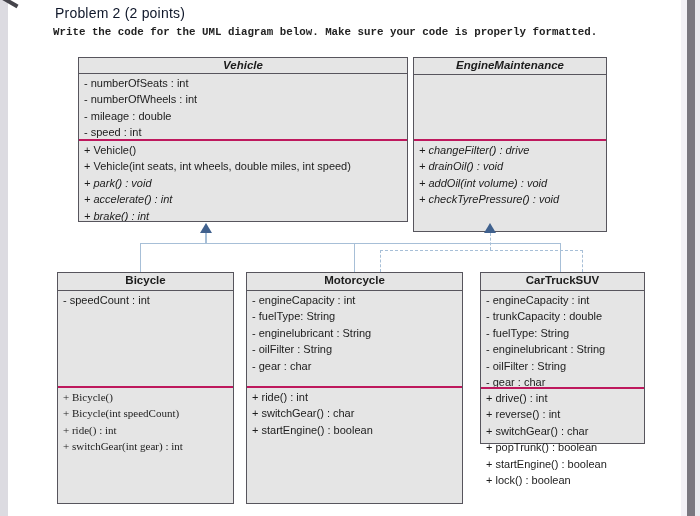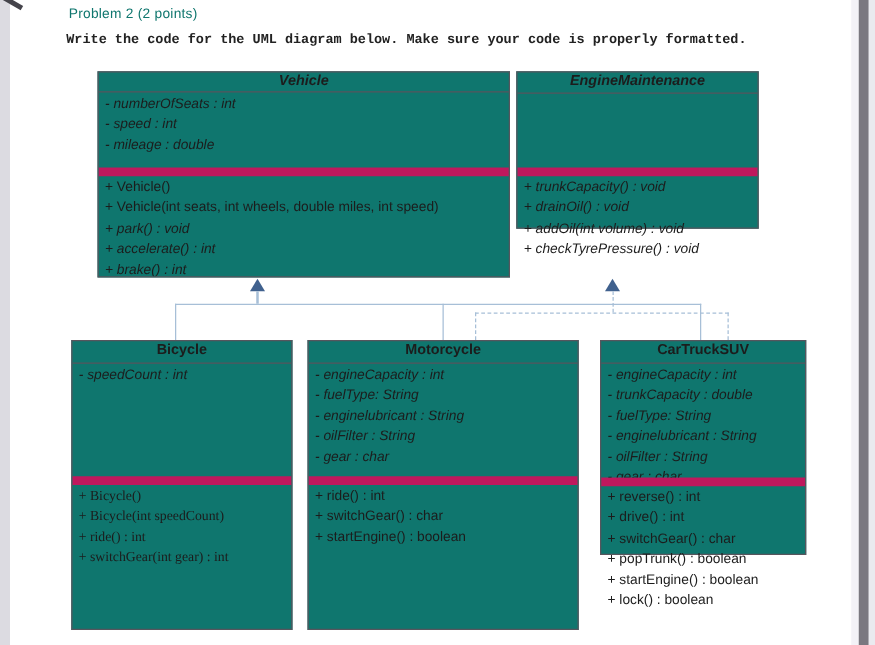--- a/index.html
+++ b/index.html
@@ -8,28 +8,28 @@
     font-family:"Liberation Sans", sans-serif;color:#1c1c1c;
   }
   
   .left-strip{position:absolute;left:0;top:0;width:8px;height:516px;background:#dcdbe1;}
   .corner-mark{position:absolute;left:-3px;top:-1px;width:22px;height:4px;background:#45444b;transform:rotate(30deg);}
   .edge-light-1{position:absolute;left:681px;top:0;width:6px;height:516px;background:#f3f2f7;}
   .edge-dark{position:absolute;left:687px;top:0;width:8px;height:516px;background:#7a7880;}
   .edge-light-2{position:absolute;left:695px;top:0;width:5px;height:516px;background:#eaeaef;}
 
   
-  .h-title{position:absolute;left:55px;top:5px;font-size:11px;font-weight:500;color:#0f766e;letter-spacing:.2px;}
+  .h-title{position:absolute;left:55px;top:5px;font-size:14px;font-weight:500;color:#0f172a;letter-spacing:.2px;}
   .h-sub{position:absolute;left:53px;top:26px;font-size:10.8px;font-weight:700;color:#222;font-family:Liberation Mono, monospace;}
 
   
-  .uml-box{position:absolute;background:#0f766e;border:1px solid #57555d;box-sizing:border-box;}
+  .uml-box{position:absolute;background:#e5e5e5;border:1px solid #57555d;box-sizing:border-box;}
   .uml-title{font-size:11.5px;font-weight:700;text-align:center;border-bottom:1px solid #57555d;box-sizing:border-box;padding-top:1px;}
   .sec{box-sizing:border-box;overflow:hidden;}
-  .sec.attrs{border-bottom:7px solid #be185d;font-style:italic;}
+  .sec.attrs{border-bottom:2px solid #be185d;}
   .row{font-size:11px;line-height:16.4px;padding:0 4px 0 5px;white-space:nowrap;overflow:hidden;}
   .row.wrap{white-space:normal;text-align:justify;}
   .it{font-style:italic;}
   .pad-top{padding-top:1px;}
 
   
   .cline{position:absolute;background:#a7bfd7;}
   .cdash-h{position:absolute;border-top:1px dashed #a7bfd7;}
   .cdash-v{position:absolute;border-left:1px dashed #a7bfd7;}
   .tri-up{position:absolute;width:0;height:0;border-left:6px solid transparent;border-right:6px solid transparent;border-bottom:10px solid #40618e;}
@@ -42,37 +42,38 @@
   <div class="left-strip"></div>
   <div class="corner-mark"></div>
 
   <div class="h-title">Problem 2 (2 points)</div>
   <div class="h-sub">Write the code for the UML diagram below. Make sure your code is properly formatted.</div>
 
   <div class="uml-box" style="left:78px;top:57px;width:330px;height:165px;">
     <div class="uml-title it" style="height:16px;">Vehicle</div>
     <div class="sec attrs pad-top" style="height:67px;">
       <div class="row">- numberOfSeats : int</div>
+      <div class="row">- numberOfWheels : int</div>
+      <div class="row">- mileage : double</div>
       <div class="row">- speed : int</div>
-      <div class="row">- mileage : double</div>
     </div>
     <div class="sec pad-top" style="height:80px;">
       <div class="row">+ Vehicle()</div>
       <div class="row">+ Vehicle(int seats, int wheels, double miles, int speed)</div>
       <div class="row it">+ park() : void</div>
       <div class="row it">+ accelerate() : int</div>
       <div class="row it">+ brake() : int</div>
     </div>
   </div>
 
-  <div class="uml-box" style="left:413px;top:57px;width:194px;height:126px;">
+  <div class="uml-box" style="left:413px;top:57px;width:194px;height:175px;">
     <div class="uml-title it" style="height:17px;">EngineMaintenance</div>
     <div class="sec attrs" style="height:66px;"></div>
     <div class="sec pad-top" style="height:79px;">
-      <div class="row it">+ trunkCapacity() : void</div>
+      <div class="row it">+ changeFilter() : drive</div>
       <div class="row it">+ drainOil() : void</div>
       <div class="row it">+ addOil(int volume) : void</div>
       <div class="row it">+ checkTyrePressure() : void</div>
     </div>
   </div>
 
   <div class="tri-up" style="left:200px;top:223px;"></div>
   <div class="cline" style="left:205px;top:233px;width:2px;height:10px;"></div>
   <div class="cline" style="left:140px;top:243px;width:421px;height:1px;"></div>
   <div class="cline" style="left:140px;top:243px;width:1px;height:29px;"></div>
@@ -118,22 +119,22 @@
     <div class="uml-title" style="height:18px;">CarTruckSUV</div>
     <div class="sec attrs pad-top" style="height:98px;">
       <div class="row">- engineCapacity : int</div>
       <div class="row">- trunkCapacity : double</div>
       <div class="row">- fuelType: String</div>
       <div class="row">- enginelubricant : String</div>
       <div class="row">- oilFilter : String</div>
       <div class="row">- gear : char</div>
     </div>
     <div class="sec pad-top" style="height:114px;">
+      <div class="row">+ drive() : int</div>
       <div class="row">+ reverse() : int</div>
-      <div class="row">+ drive() : int</div>
       <div class="row">+ switchGear() : char</div>
       <div class="row">+ popTrunk() : boolean</div>
       <div class="row">+ startEngine() : boolean</div>
       <div class="row">+ lock() : boolean</div>
     </div>
   </div>
 
   <div class="edge-light-1"></div>
   <div class="edge-dark"></div>
   <div class="edge-light-2"></div>

